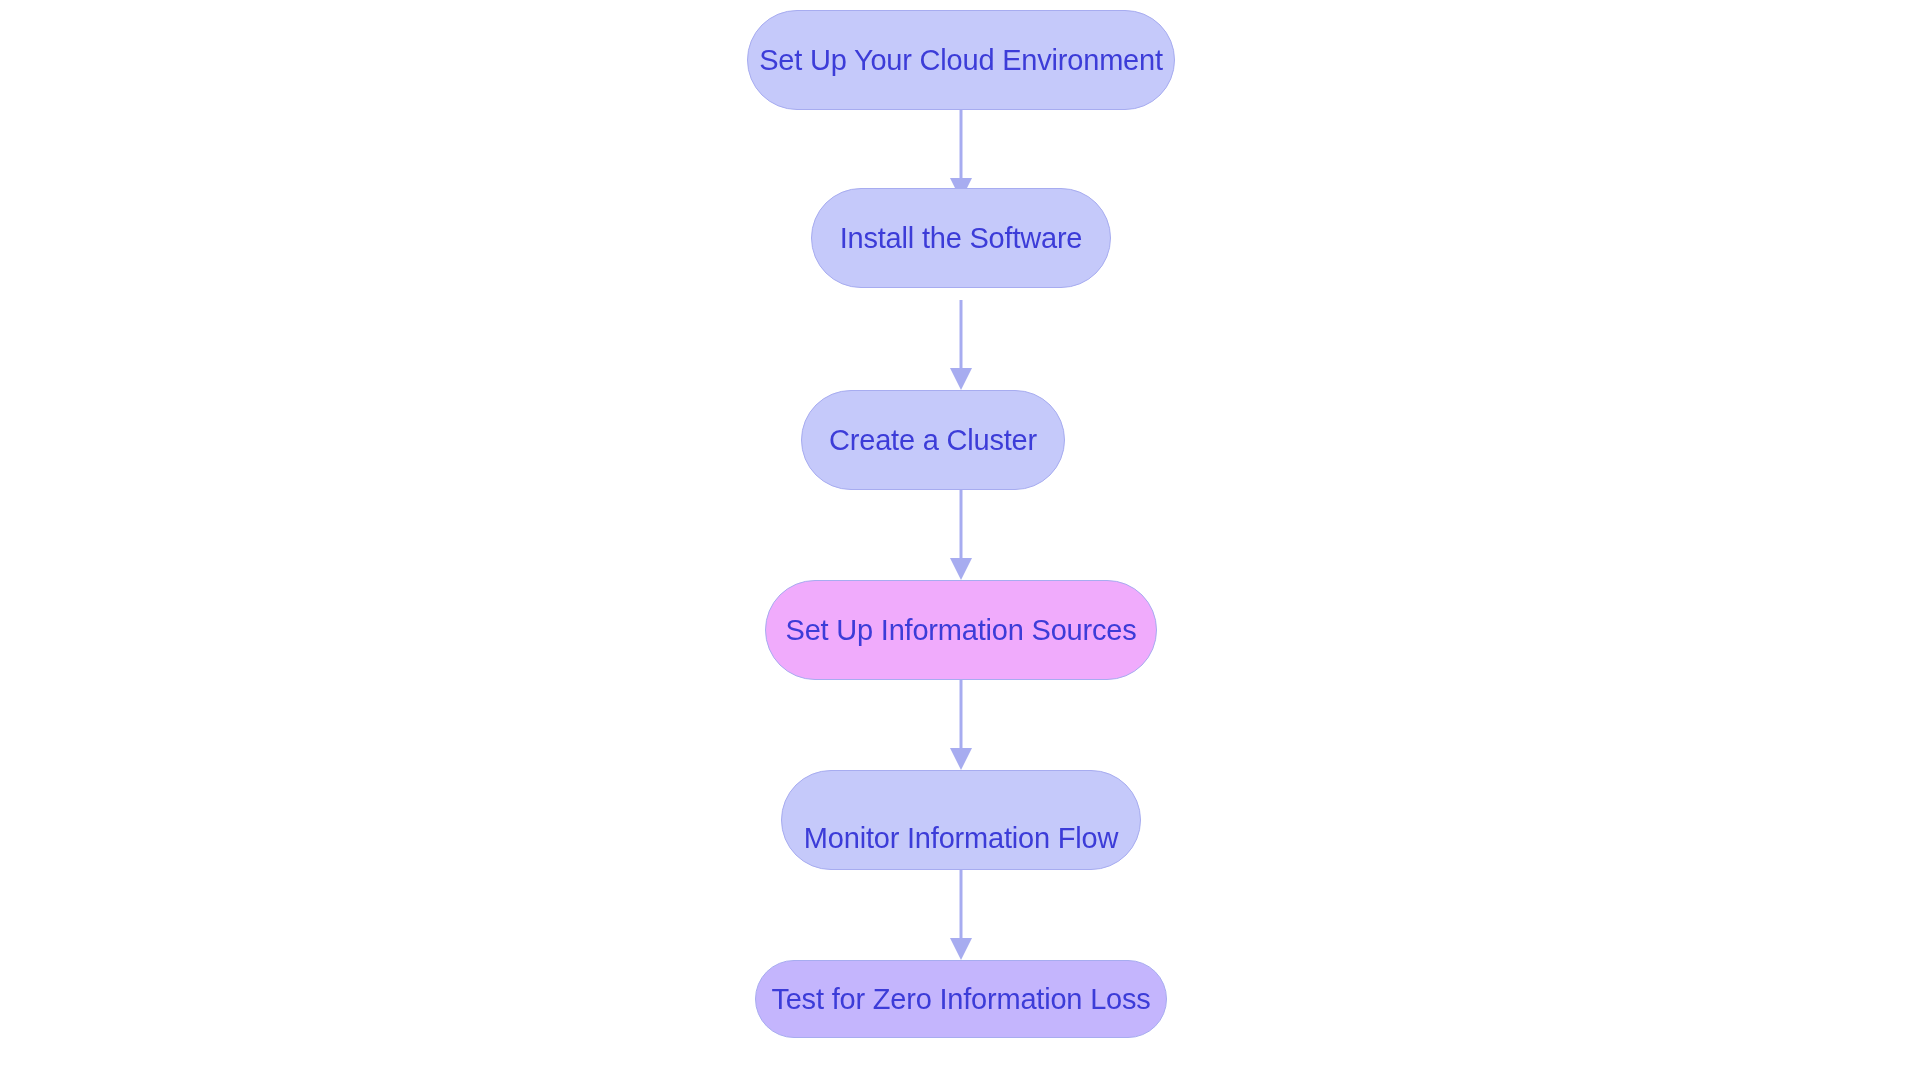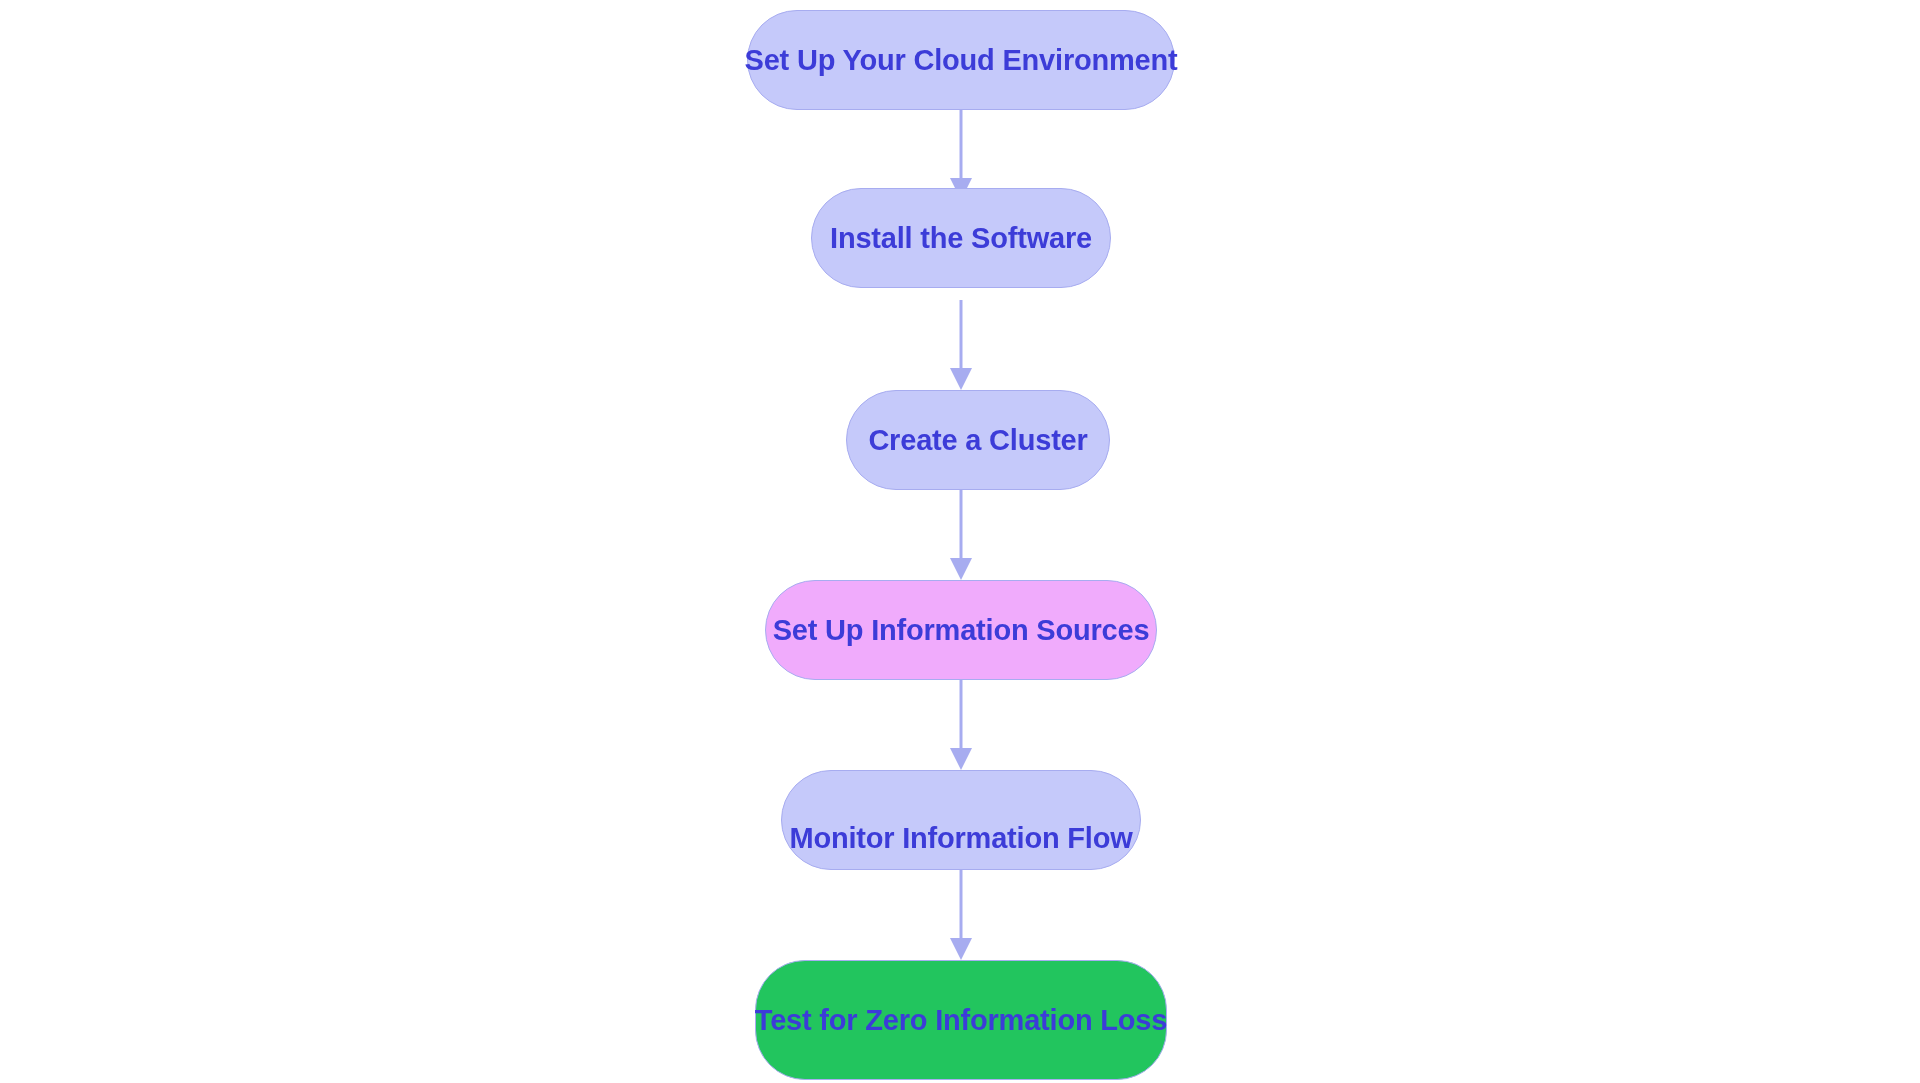--- a/index.html
+++ b/index.html
@@ -32,21 +32,21 @@
     display: flex;
     align-items: center;
     justify-content: center;
     transform: translateX(-50%);
   }
 
   .flow-node-label {
     color: #3c3cd8;
     font-family: "Liberation Sans", sans-serif;
     font-size: 29px;
-    font-weight: 700;
+    font-weight: 400;
     letter-spacing: -0.2px;
     white-space: nowrap;
     line-height: 1;
     user-select: none;
   }
 
   .flow-connector {
     position: absolute;
     transform: translateX(-50%);
     width: 40px;
@@ -90,25 +90,25 @@
         <line x1="20" y1="0" x2="20" y2="70" stroke="#a7acf0" stroke-width="3"></line>
         <polygon points="9,68 31,68 20,90" fill="#a7acf0"></polygon>
       </svg>
     </div>
     <div class="flow-node" style="left: 961px; top: 10px; width: 428px; height: 100px; border-radius: 50px; background: rgb(197, 201, 250); border-color: rgb(167, 172, 240);">
       <span class="flow-node-label" style="color: rgb(60, 60, 216);">Set Up Your Cloud Environment</span>
     </div>
     <div class="flow-node" style="left: 961px; top: 188px; width: 300px; height: 100px; border-radius: 50px; background: rgb(197, 201, 250); border-color: rgb(167, 172, 240);">
       <span class="flow-node-label" style="color: rgb(60, 60, 216);">Install the Software</span>
     </div>
-    <div class="flow-node" style="left: 978px; top: 390px; width: 264px; height: 100px; border-radius: 50px; background: rgb(197, 201, 250); border-color: rgb(167, 172, 240);">
+    <div class="flow-node" style="left: 933px; top: 390px; width: 264px; height: 100px; border-radius: 50px; background: rgb(197, 201, 250); border-color: rgb(167, 172, 240);">
       <span class="flow-node-label" style="color: rgb(60, 60, 216);">Create a Cluster</span>
     </div>
     <div class="flow-node" style="left: 961px; top: 580px; width: 392px; height: 100px; border-radius: 50px; background: #f0abfc; border-color: rgb(167, 172, 240);">
       <span class="flow-node-label" style="color: rgb(60, 60, 216);">Set Up Information Sources</span>
     </div>
     <div class="flow-node" style="left: 961px; top: 770px; width: 360px; height: 100px; border-radius: 50px; background: rgb(197, 201, 250); border-color: rgb(167, 172, 240);">
       <span class="flow-node-label" style="color: rgb(60, 60, 216); margin-top: 36px;">Monitor Information Flow</span>
     </div>
-    <div class="flow-node" style="left: 961px; top: 960px; width: 412px; height: 120px; border-radius: 50px; background: #22c55e; border-color: rgb(167, 172, 240);">
+    <div class="flow-node" style="left: 961px; top: 960px; width: 412px; height: 78px; border-radius: 50px; background: #c4b5fd; border-color: rgb(167, 172, 240);">
       <span class="flow-node-label" style="color: rgb(60, 60, 216);">Test for Zero Information Loss</span>
     </div>
   </div>
 
 </body></html>

